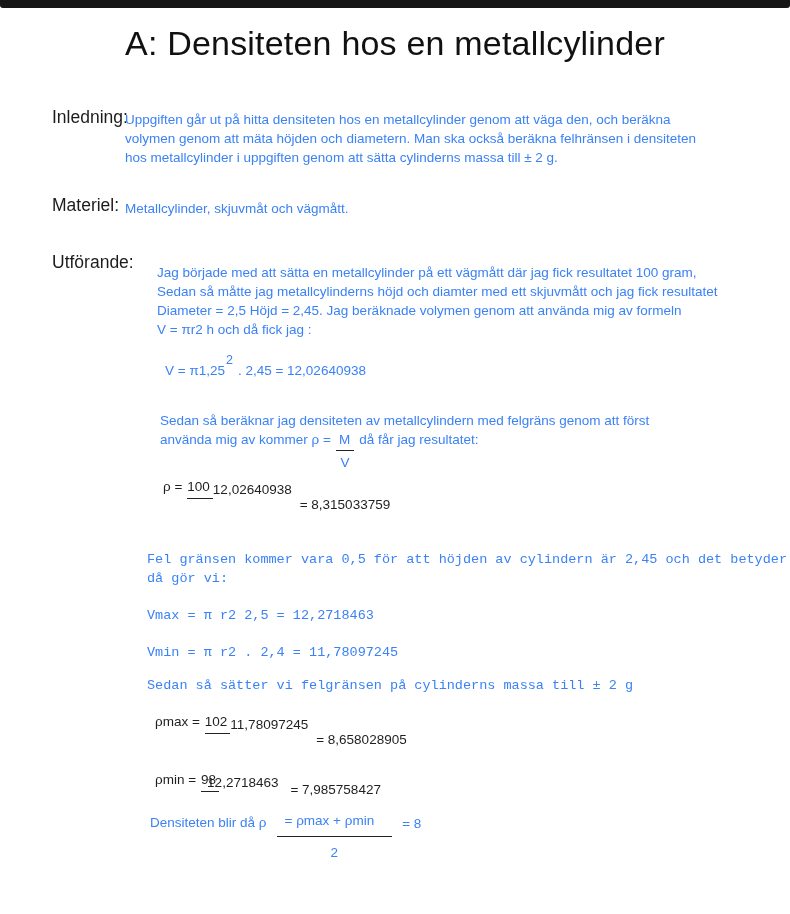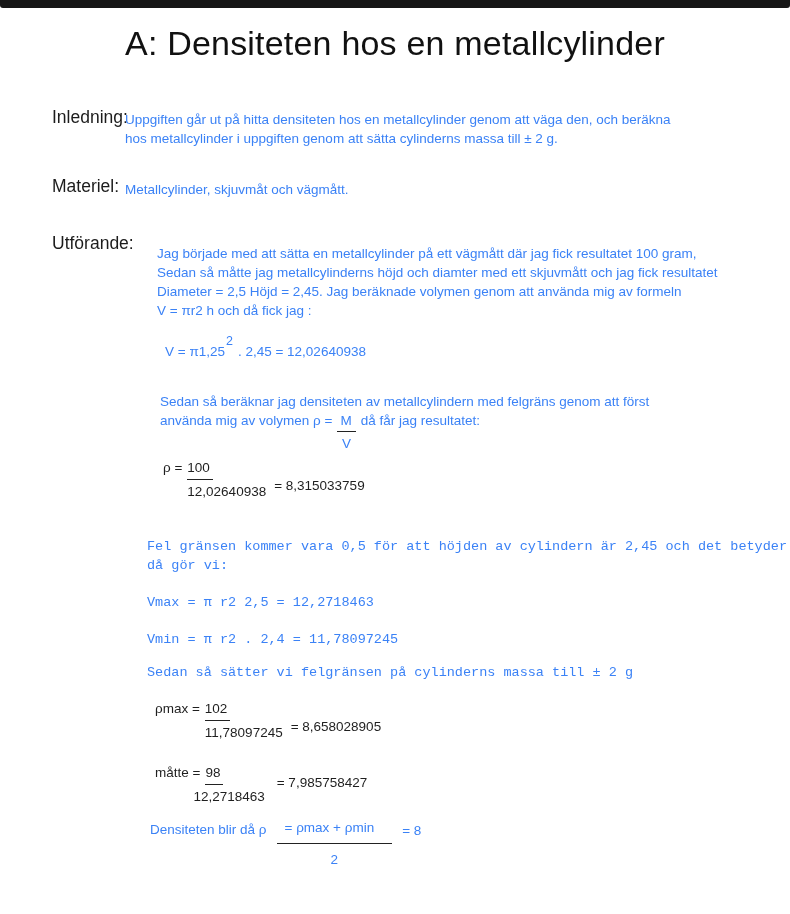--- a/index.html
+++ b/index.html
@@ -37,21 +37,21 @@
   
   .para2{margin:30px 0 0 13px;}
   .para2-line2{display:flex;align-items:flex-start;}
   .mv{display:inline-flex;flex-direction:column;align-items:center;margin:0 5px;}
   .mv .num{border-bottom:1.3px solid #222;padding:0 4px 1px 3px;}
   .mv .den{padding-top:2px;}
 
   
   .frac-eq{display:flex;align-items:flex-start;font-size:13.5px;line-height:18px;}
   .frac-eq .lhs{margin-right:5px;}
-  .frac-eq .stack{display:flex;flex-direction:column;align-items:flex-start;}
+  .frac-eq .stack{display:flex;flex-direction:row;align-items:flex-start;}
   .frac-eq .fnum{border-bottom:1.3px solid #222;padding:0 3px 2px 0;}
   .frac-eq .fden{padding-top:3px;}
   .frac-eq .res{margin-left:8px;margin-top:18px;}
   .frac-eq.res-mid .res{margin-top:10px;margin-left:12px;}
   .rho-eq{margin:6px 0 0 16px;}
   .rho-max-eq{margin:18px 0 0 8px;}
   .rho-min-eq{margin:22px 0 0 8px;}
   .rho-min-eq .fden{margin-left:-12px;}
 
   .plainline{margin-top:0;font-family:Liberation Mono, monospace;}
@@ -76,20 +76,21 @@
 <div>
 
   <div class="topbar"></div>
 
   <h1 class="title">A: Densiteten hos en metallcylinder</h1>
 
   <div class="section sec-inledning">
     <div class="sec-heading">Inledning:</div>
     <div class="sec-body bodytext">
       <div>Uppgiften går ut på hitta densiteten hos en metallcylinder  genom att väga den, och beräkna</div>
+      <div>volymen genom att mäta höjden och diametern. Man ska också beräkna felhränsen i densiteten</div>
       <div>hos metallcylinder i uppgiften genom att sätta cylinderns massa till ± 2 g.</div>
     </div>
   </div>
 
   <div class="section sec-materiel">
     <div class="sec-heading">Materiel:</div>
     <div class="sec-body bodytext">Metallcylinder, skjuvmåt och vägmått.</div>
   </div>
 
   <div class="section sec-utforande">
@@ -104,21 +105,21 @@
 
   <div class="calc">
 
     <div class="v-eq bodytext">
       <span>V = π1,25</span><span class="vsup">2</span><span>.  2,45 = 12,02640938</span>
     </div>
 
     <div class="para2 bodytext">
       <div>Sedan så beräknar jag densiteten av metallcylindern med felgräns genom att först</div>
       <div class="para2-line2">
-        <span>använda mig av volymen ρ =</span>
+        <span>använda mig av kommer ρ =</span>
         <span class="mv">
           <span class="num">M</span>
           <span class="den">V</span>
         </span>
         <span>då får jag resultatet:</span>
       </div>
     </div>
 
     <div class="frac-eq rho-eq">
       <span class="lhs">ρ =</span>
@@ -140,21 +141,21 @@
     <div class="frac-eq rho-max-eq">
       <span class="lhs">ρmax =</span>
       <span class="stack">
         <span class="fnum">102</span>
         <span class="fden">11,78097245</span>
       </span>
       <span class="res">= 8,658028905</span>
     </div>
 
     <div class="frac-eq res-mid rho-min-eq">
-      <span class="lhs">måtte =</span>
+      <span class="lhs">ρmin =</span>
       <span class="stack">
         <span class="fnum">98 </span>
         <span class="fden">12,2718463</span>
       </span>
       <span class="res">= 7,985758427</span>
     </div>
 
 
     <div class="sent-eq eq-dens bodytext">
       <span class="pre">Densiteten blir då ρ</span>

